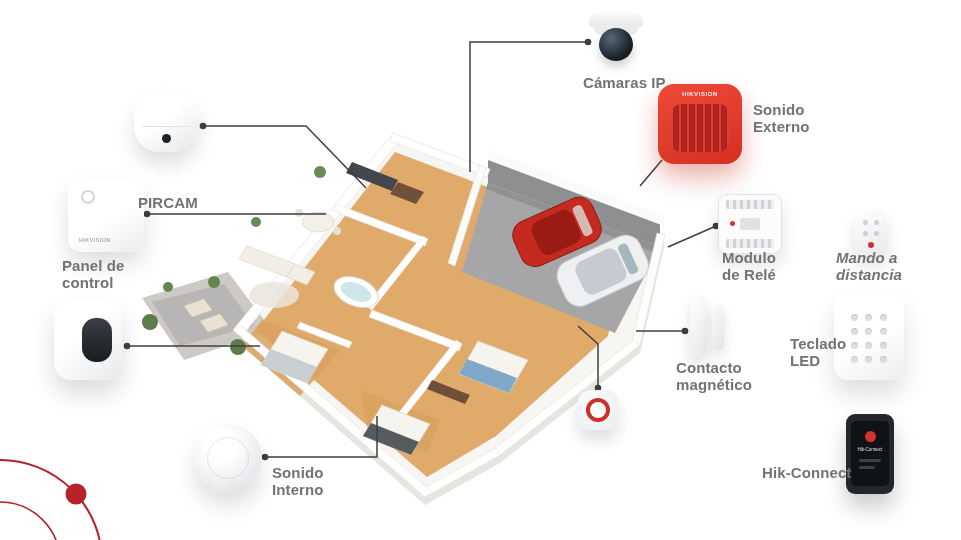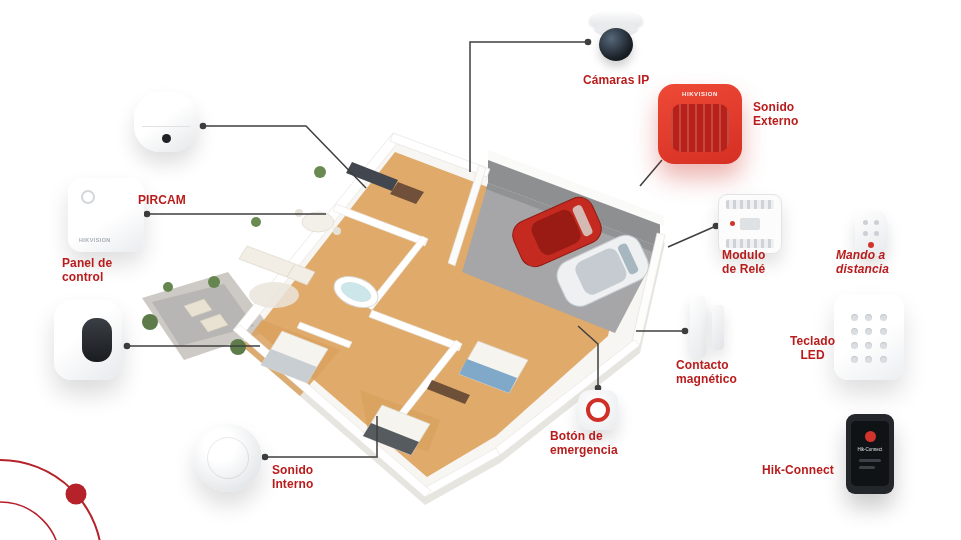--- a/index.html
+++ b/index.html
@@ -1,20 +1,20 @@
 <!DOCTYPE html>
 <html><head>
 <meta charset="utf-8">
 <style>
   html,body{margin:0;padding:0;background:#ffffff;}
   .stage{position:relative;width:961px;height:540px;background:#ffffff;overflow:hidden;
          font-family:"Liberation Sans",sans-serif;}
   svg.scene{position:absolute;left:0;top:0;}
   
-  .label{position:absolute;color:#b91c1c;font-weight:bold;font-size:12px;line-height:1.15;
+  .label{position:absolute;color:#737373;font-weight:bold;font-size:15px;line-height:1.15;
          white-space:pre-line;letter-spacing:.1px;}
   
   .dev{position:absolute;}
   .dev > div{position:absolute;}
   
   #dev-camera{left:587px;top:10px;width:58px;height:58px;}
   .dc-top{left:2px;top:0;width:54px;height:20px;border-radius:50%;
           background:linear-gradient(#ffffff,#dde0e3);box-shadow:0 2px 3px rgba(0,0,0,.12);}
   .dc-mid{left:7px;top:12px;width:44px;height:15px;border-radius:50%;background:#e9ebed;}
   .dc-dome{left:12px;top:18px;width:34px;height:33px;border-radius:50%;
@@ -283,27 +283,25 @@
       <div class="ph-l2"></div>
     </div>
   </div>
 
   <div class="label" style="left:583px;top:74px;">Cámaras IP</div>
   <div class="label" style="left:753px;top:101px;">Sonido
 Externo</div>
   <div class="label" style="left:138px;top:156px;margin-top:38px;">PIRCAM</div>
   <div class="label" style="left:62px;top:257px;">Panel de
 control</div>
-  <div class="label" style="left:722px;top:249px;text-align:center;">Modulo
+  <div class="label" style="left:722px;top:249px;">Modulo
 de Relé</div>
   <div class="label" style="left:836px;top:249px;font-style:italic;">Mando a
 distancia</div>
   <div class="label" style="left:676px;top:359px;">Contacto
 magnético</div>
-  <div class="label" style="left:790px;top:335px;text-align:center;">Teclado
+  <div class="label" style="left:790px;top:335px;">Teclado
 LED</div>
   <div class="label" style="left:272px;top:464px;">Sonido
 Interno</div>
-  <div class="label" style="left:550px;top:430px;">Botón de
-emergencia</div>
   <div class="label" style="left:762px;top:464px;">Hik-Connect</div>
 
 </div>
 
 </body></html>

